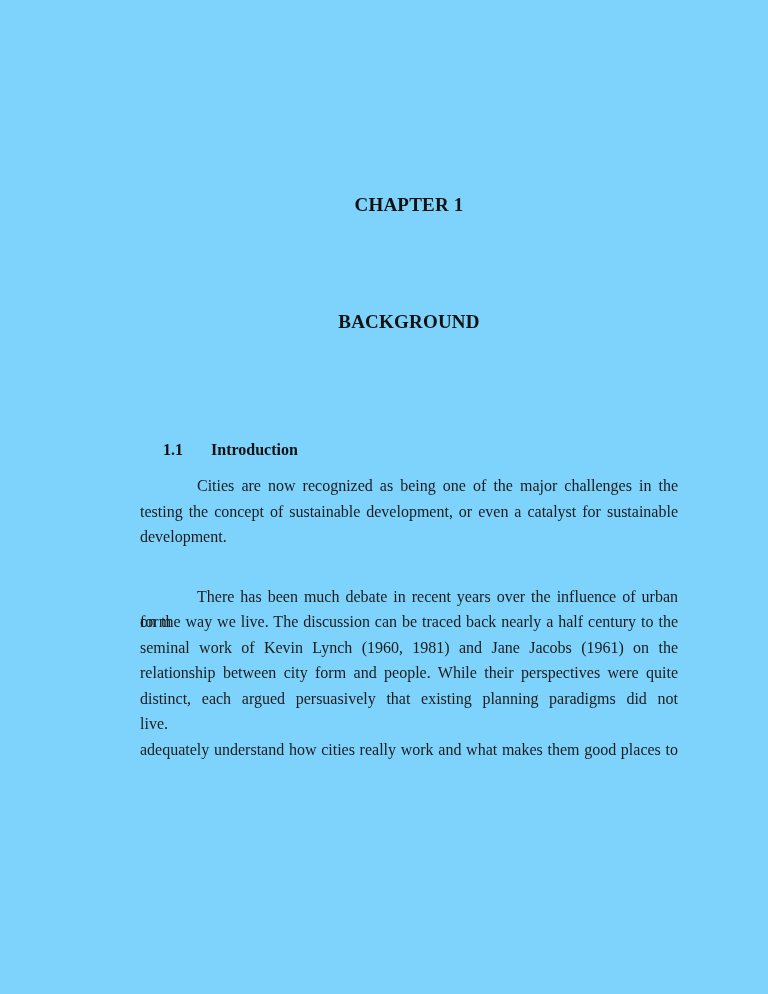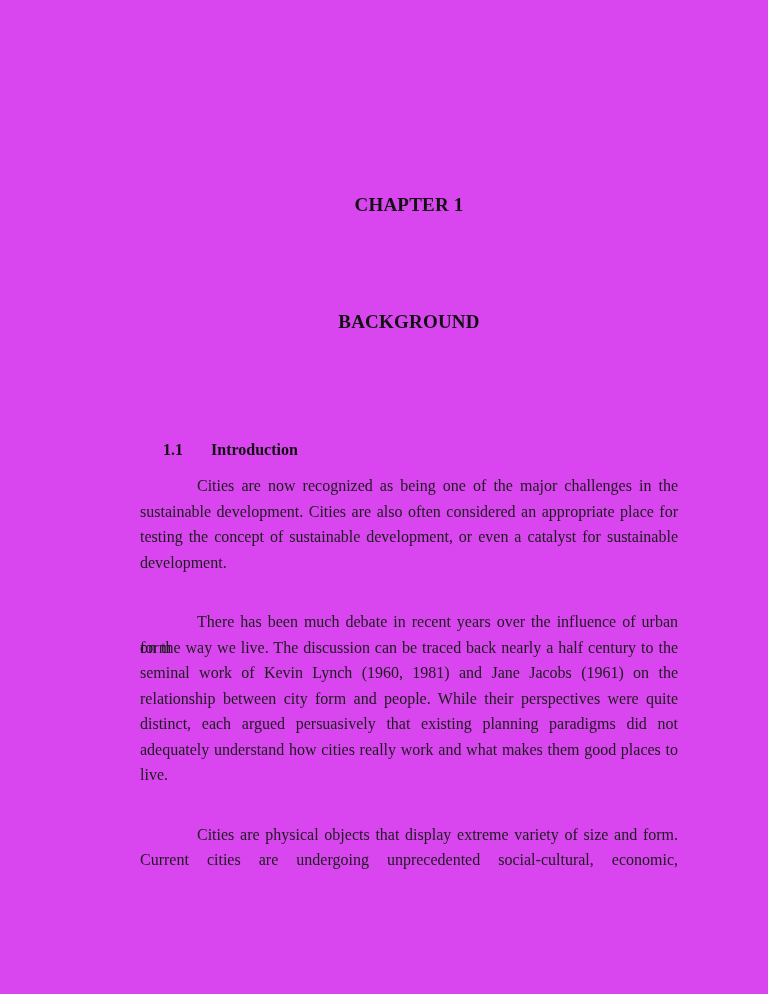--- a/index.html
+++ b/index.html
@@ -82,48 +82,43 @@
   .line.first {
     text-indent: 57px;
   }
   .line.last-left {
     text-align-last: left;
   }
 </style>
 </head>
 <body>
 
-<div class="page" style="background: #d946ef; color: rgb(27, 27, 27);">
+<div class="page" style="background: #7dd3fc; color: rgb(27, 27, 27);">
   <div class="content">
 
     <h1 class="chapter-heading">CHAPTER 1</h1>
 
     <h2 class="title-heading">BACKGROUND</h2>
 
     <h3 class="section-heading">
       <span class="section-number-span">1.1</span>
       <span class="section-title-span">Introduction</span>
     </h3>
 
     <div class="body-text" id="paragraphs">
         <div class="paragraph">
           <div class="line first">Cities are now recognized as being one of the major challenges in the</div>
-          <div class="line">sustainable development. Cities are also often considered an appropriate place for</div>
           <div class="line">testing the concept of sustainable development, or even a catalyst for sustainable</div>
           <div class="line last-left">development.</div>
         </div>
         <div class="paragraph">
           <div class="line first">There has been much debate in recent years over the influence of urban form</div>
           <div class="line">on the way we live. The discussion can be traced back nearly a half century to the</div>
           <div class="line">seminal work of Kevin Lynch (1960, 1981) and Jane Jacobs (1961) on the</div>
           <div class="line">relationship between city form and people. While their perspectives were quite</div>
           <div class="line">distinct, each argued persuasively that existing planning paradigms did not</div>
+          <div class="line last-left">live.</div>
           <div class="line">adequately understand how cities really work and what makes them good places to</div>
-          <div class="line last-left">live.</div>
-        </div>
-        <div class="paragraph">
-          <div class="line first">Cities are physical objects that display extreme variety of size and form.</div>
-          <div class="line">Current cities are undergoing unprecedented social-cultural, economic,</div>
         </div>
       </div>
 
   </div>
 </div>
 
 </body></html>

